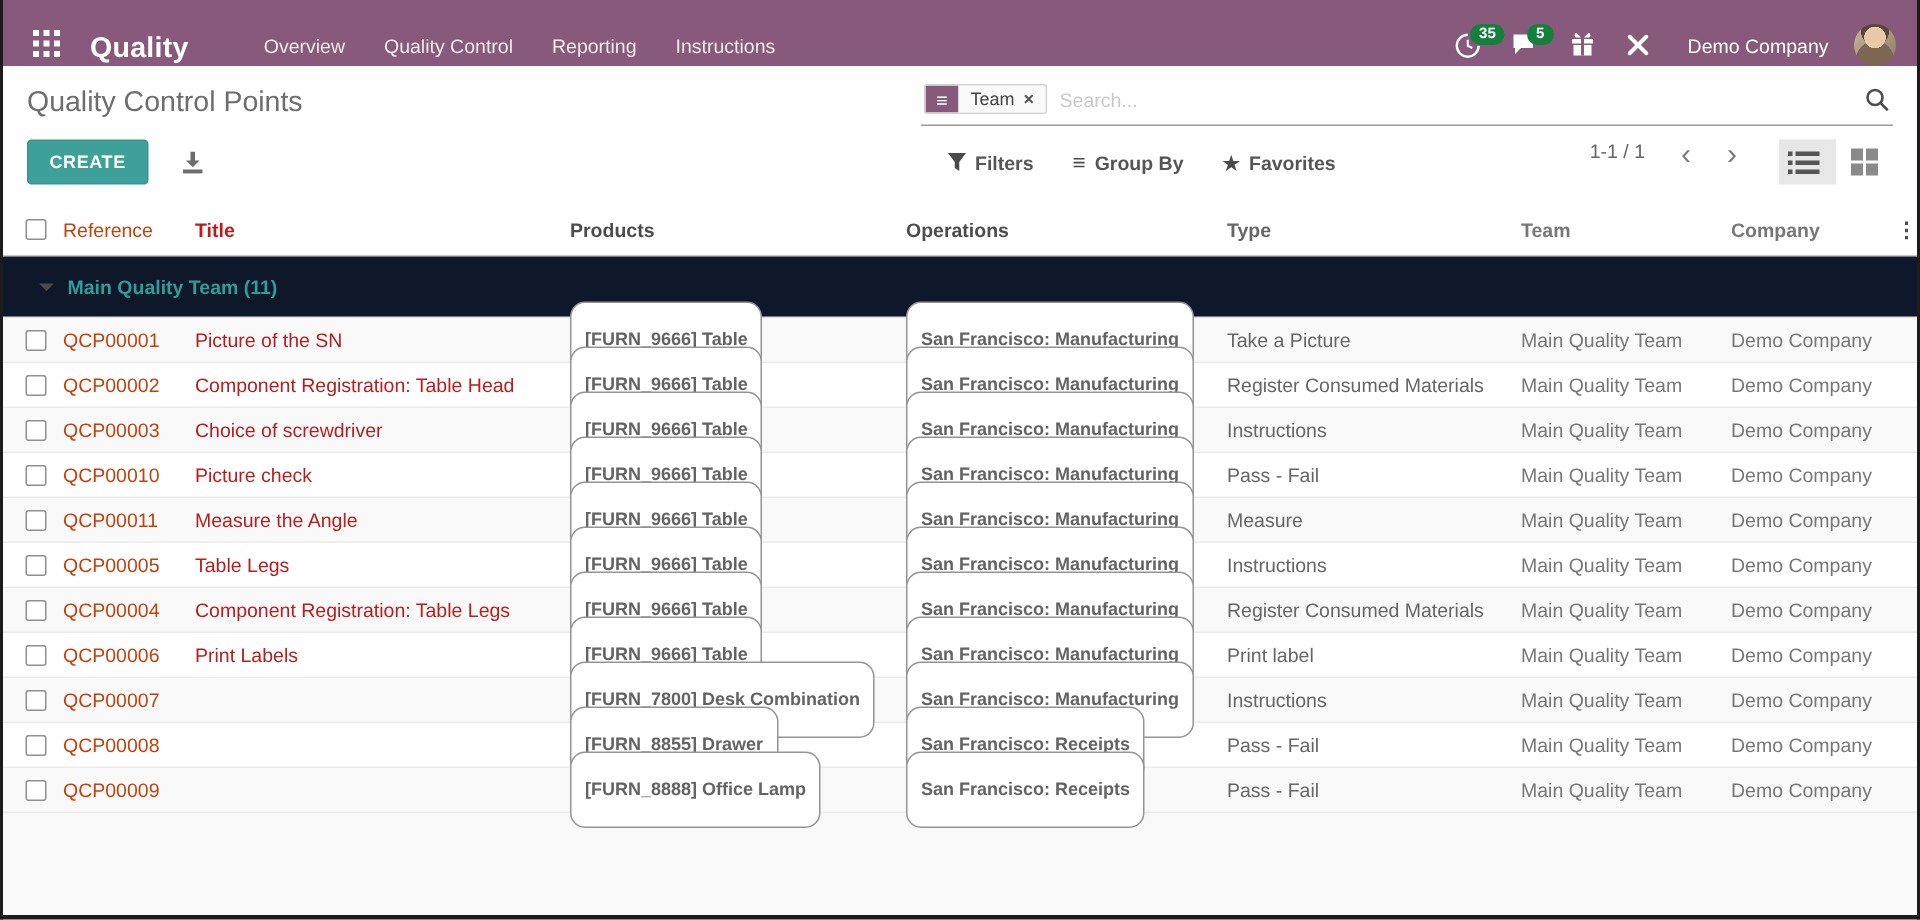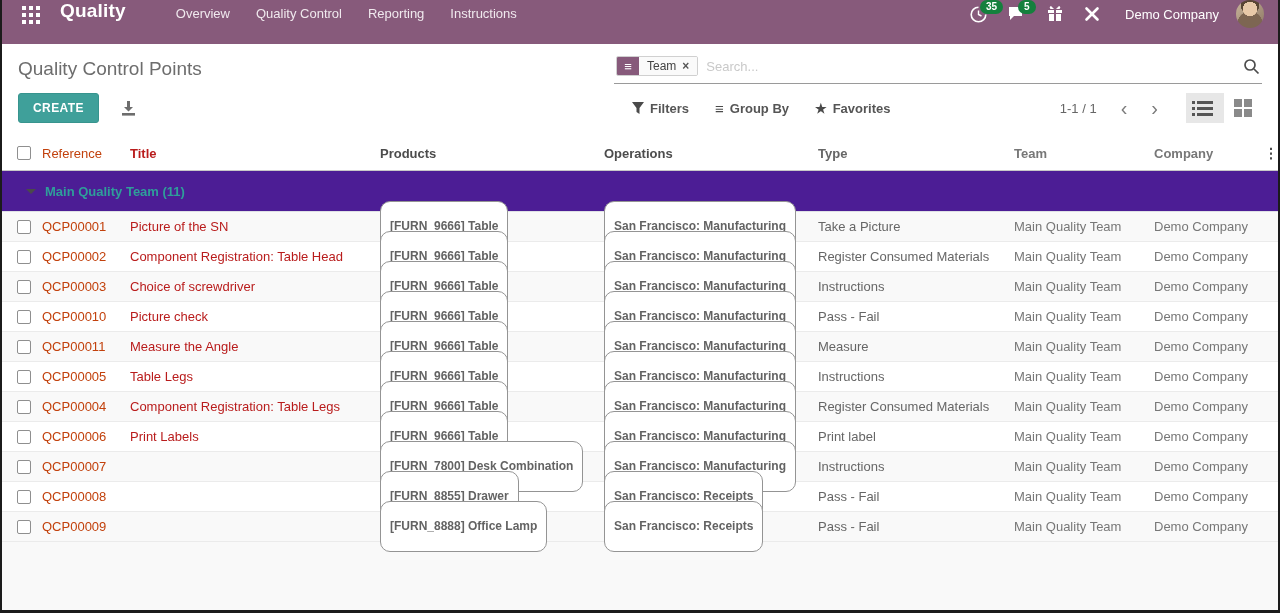--- a/index.html
+++ b/index.html
@@ -8,21 +8,21 @@
     font-family:"Liberation Sans", sans-serif;
     background:#fff;
     border-left:2px solid #1b1b1b;
     border-right:2px solid #1b1b1b;
     border-bottom:3px solid #1b1b1b;
     color:#666;
   }
 
   
   .navbar {
-    height:44px; background:#875A7B; display:flex; align-items:flex-start;
+    height:44px; background:#875A7B; display:flex; align-items:flex-end;
     color:#fff; padding:0 14px;
   }
   .apps-btn { width:30px; height:30px; display:flex; align-items:center; justify-content:center; cursor:pointer; margin-right:14px; }
   .brand { font-size:19px; font-weight:bold; letter-spacing:.2px; margin-right:40px; cursor:pointer; }
   .nav-menu { display:flex; gap:6px; }
   .nav-menu .menu-item { font-size:13px; color:#f0e9ee; padding:6px 10px; cursor:pointer; }
   .nav-right { margin-left:auto; display:flex; align-items:center; gap:9px; }
   .nav-icon-wrap { position:relative; padding:4px 6px; cursor:pointer; display:flex; align-items:center; }
   .badge {
     position:absolute; top:-2px; left:16px; background:#15803d; color:#fff;
@@ -58,39 +58,39 @@
   .cp-left { flex:0 0 614px; display:flex; align-items:center; gap:22px; }
   .btn-create {
     background:#3FA09A; color:#fff; border:1px solid #37948e; font-size:12px; font-weight:bold;
     letter-spacing:.4px; padding:7px 14px; border-radius:3px; cursor:pointer;
     font-family:Liberation Sans, sans-serif;
   }
   .export-btn { cursor:pointer; display:flex; }
   .cp-filters { display:flex; align-items:center; gap:26px; }
   .filter-item { display:flex; align-items:center; gap:6px; font-size:13px; font-weight:bold; color:#555; cursor:pointer; }
   .star-glyph { font-size:13px; color:#4a4a4a; }
-  .cp-right { margin-left:auto; display:flex; align-items:center; gap:4px; }
+  .cp-right { margin-left:auto; display:flex; align-items:flex-start; gap:4px; }
   .pager-text { font-size:13px; color:#666; margin-right:10px; }
   .pager-btn { font-size:20px; color:#7a7a7a; padding:0 10px; cursor:pointer; line-height:20px; }
   .view-switcher { display:flex; margin-left:14px; }
   .switch-btn { width:38px; height:30px; display:flex; align-items:center; justify-content:center; cursor:pointer; }
   .switch-btn.active { background:#e7e7e7; }
   .icon-list { display:flex; flex-direction:column; gap:3px; }
   .icon-list i { display:block; width:16px; height:3px; background:#555; position:relative; }
   .icon-list i::before { content:""; position:absolute; left:-5px; top:0; width:3px; height:3px; background:#555; }
   .icon-kanban { display:grid; grid-template-columns:8px 8px; grid-template-rows:8px 8px; gap:2px; }
   .icon-kanban i { background:#8a8a8a; }
 
   
   .listview { margin-top:12px; font-size:13px; }
   .thead { display:flex; align-items:center; height:35px; border-bottom:1px solid #c8c8c8; font-weight:bold; color:#4c4c4c; }
   .trow { display:flex; align-items:center; height:30px; border-bottom:1px solid #ebebeb; background:#fff; cursor:pointer; }
   .trow.striped { background:#f9f9f9; }
   .group-row {
-    display:flex; align-items:center; height:41px; background:#4c1d95; border-bottom:1px solid #dfe1e6;
+    display:flex; align-items:center; height:41px; background:#0f172a; border-bottom:1px solid #dfe1e6;
     font-weight:bold; color:#2f9e9a; cursor:pointer;
   }
   .caret { width:0; height:0; border-left:5px solid transparent; border-right:5px solid transparent; border-top:5px solid #4a4a4a; margin:0 9px 0 24px; }
   .c-check { flex:0 0 40px; padding-left:15px; display:flex; align-items:center; }
   .checkbox { width:14px; height:14px; border:1px solid #8f8f8f; border-radius:2px; background:#fff; display:inline-block; cursor:pointer; }
   .c-ref { flex:0 0 88px; font-weight:normal; color:#c2410c; }
   .c-title { flex:0 0 250px; color:#b91c1c; }
   .c-prod { flex:0 0 224px; }
   .c-op { flex:0 0 214px; }
   .c-type { flex:0 0 196px; color:#666; }

